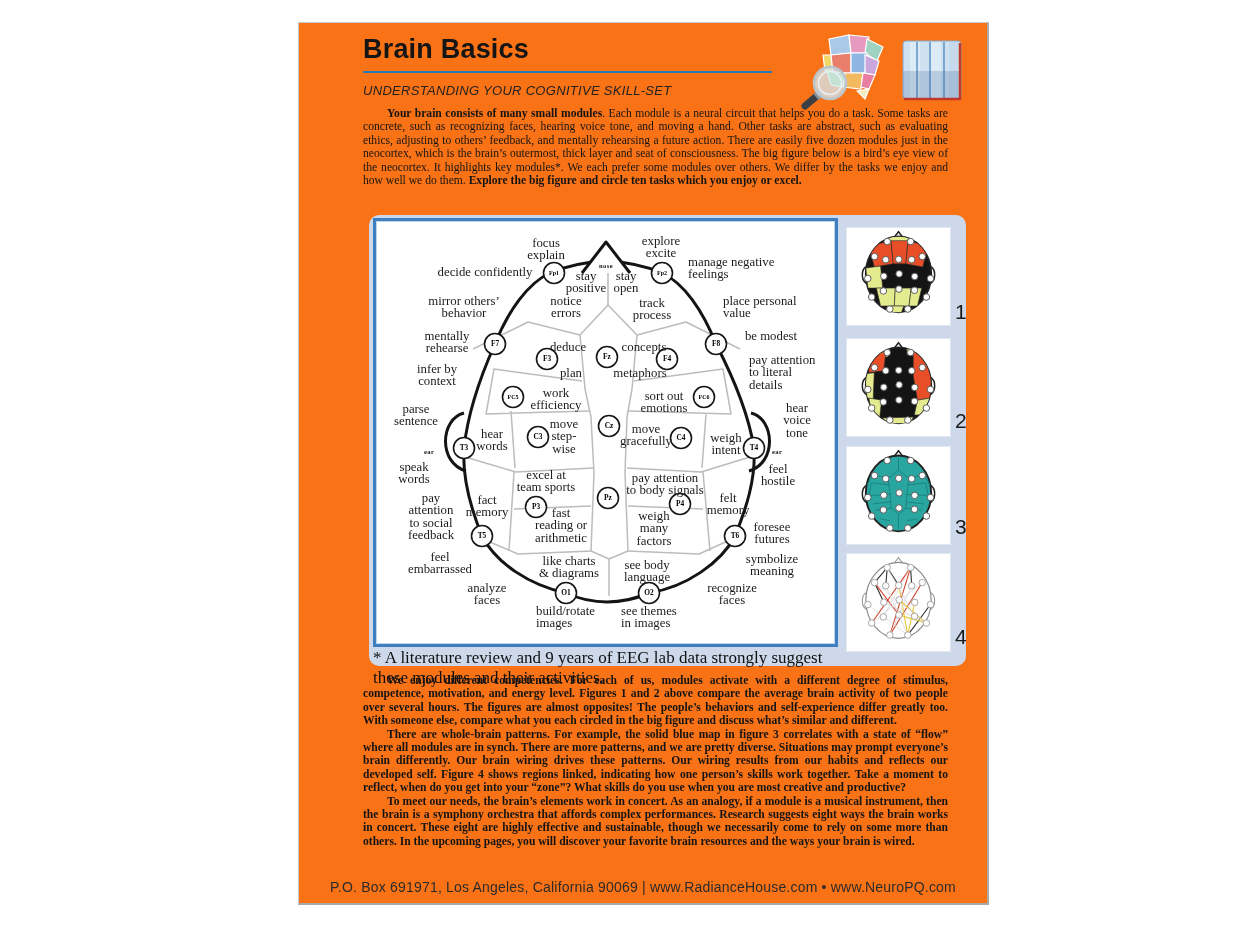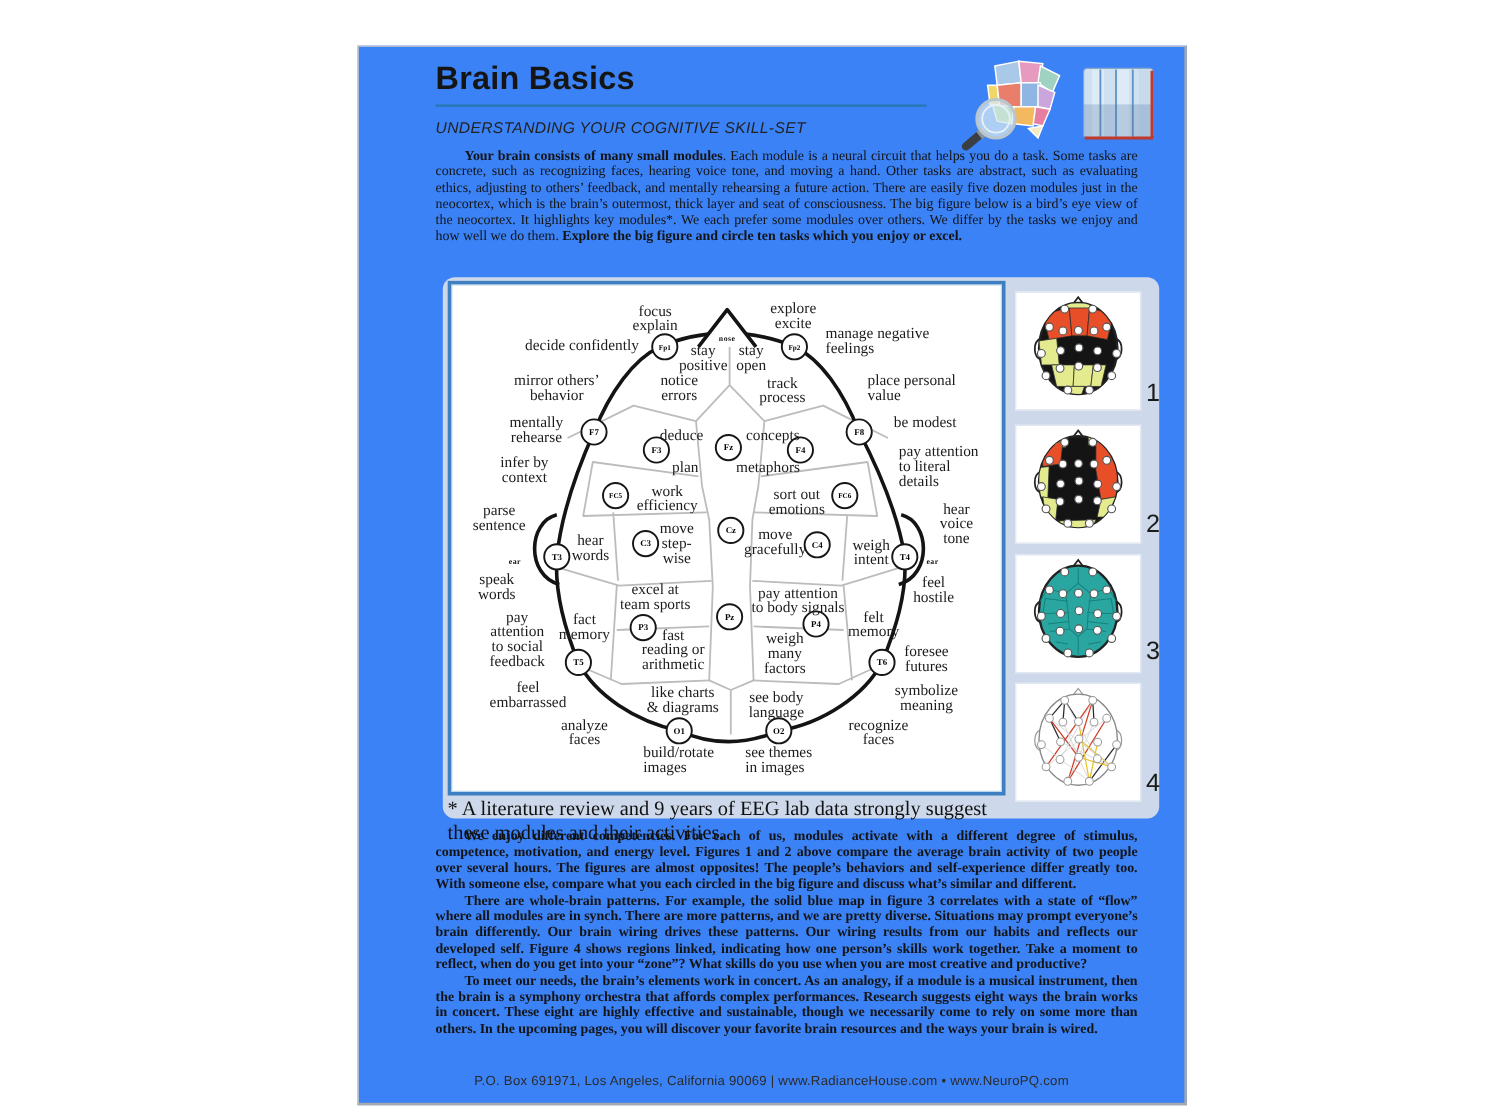--- a/index.html
+++ b/index.html
@@ -1,36 +1,36 @@
 <!DOCTYPE html>
 <html><head>
 <meta charset="utf-8">
 <style>
   html,body{margin:0;padding:0;}
   body{width:1240px;height:930px;background:#ffffff;position:relative;font-family:"Liberation Serif",serif;overflow:hidden;}
-  .page{position:absolute;left:298px;top:22px;width:688px;height:880px;background:#3b82f6;
-        border:1px solid #c9c9c9;border-right:2px solid #a9a9a9;border-bottom:2px solid #a9a9a9;box-sizing:content-box;margin-top:16px;}
+  .page{position:absolute;left:298px;top:22px;width:688px;height:880px;background:#f97316;
+        border:1px solid #c9c9c9;border-right:2px solid #a9a9a9;border-bottom:2px solid #a9a9a9;box-sizing:content-box;}
   .title{position:absolute;left:64px;top:11px;font-family:"Liberation Sans",sans-serif;font-weight:bold;
          font-size:27px;color:#151515;letter-spacing:.2px;margin:0;}
   .rule{position:absolute;left:64px;top:48px;width:409px;height:2px;background:#2679b2;}
   .subtitle{position:absolute;left:64px;top:60px;font-family:"Liberation Sans",sans-serif;font-size:13px;
             color:#222;letter-spacing:.3px;font-style:italic;}
   .logo{position:absolute;left:500px;top:4px;}
   .bodytext{font-size:11.6px;line-height:13.4px;color:#141414;text-align:justify;}
   .p1{position:absolute;left:64px;top:84px;width:585px;margin:0;text-indent:24px;}
   .flow{position:absolute;left:64px;top:651px;width:585px;}
   .flow p{margin:0;text-indent:24px;font-weight:bold;}
   .figpanel{position:absolute;left:70px;top:192px;width:597px;height:451px;background:#cdd9ea;border-radius:10px;}
   .figbox{position:absolute;left:4px;top:3px;width:459px;height:423px;background:#fff;border:3px solid #3d7fc0;
           box-shadow:inset 0 0 0 1px #bcd6ec;}
   .footnote{position:absolute;left:4px;top:433px;width:456px;font-size:17px;color:#101010;}
   .sidebox{position:absolute;left:477px;width:105px;height:99px;background:#fff;border:1px solid #e0e7f1;box-sizing:border-box;}
   .fignum{position:absolute;left:586px;font-family:"Liberation Sans",sans-serif;font-size:21px;color:#1a1a1a;}
   .footer{position:absolute;left:0;top:856px;width:100%;text-align:center;font-family:"Liberation Sans",sans-serif;
-          font-size:11px;color:#2b2b2b;letter-spacing:.2px;}
+          font-size:14px;color:#2b2b2b;letter-spacing:.2px;}
   svg text.task{font-family:"Liberation Serif",serif;font-size:12.8px;fill:#1b1b1b;}
   .elec circle{fill:#fff;stroke:#161616;stroke-width:1.6;}
   .elec text{font-family:"Liberation Serif",serif;font-weight:bold;text-anchor:middle;fill:#000;}
   text.anat{font-family:"Liberation Serif",serif;font-weight:bold;font-size:6.5px;fill:#111;letter-spacing:.4px;}
   .gline{stroke:#bcbcbc;stroke-width:1.5;fill:none;stroke-linejoin:round;}
   .head{stroke:#141414;stroke-width:3;fill:none;}
   .sear{fill:#fff;stroke:#222;stroke-width:1.4;}
   .selec{fill:#fff;stroke:#555;stroke-width:.9;}
   .s4{fill:#fff;stroke:#999;stroke-width:.8;}
 </style>

